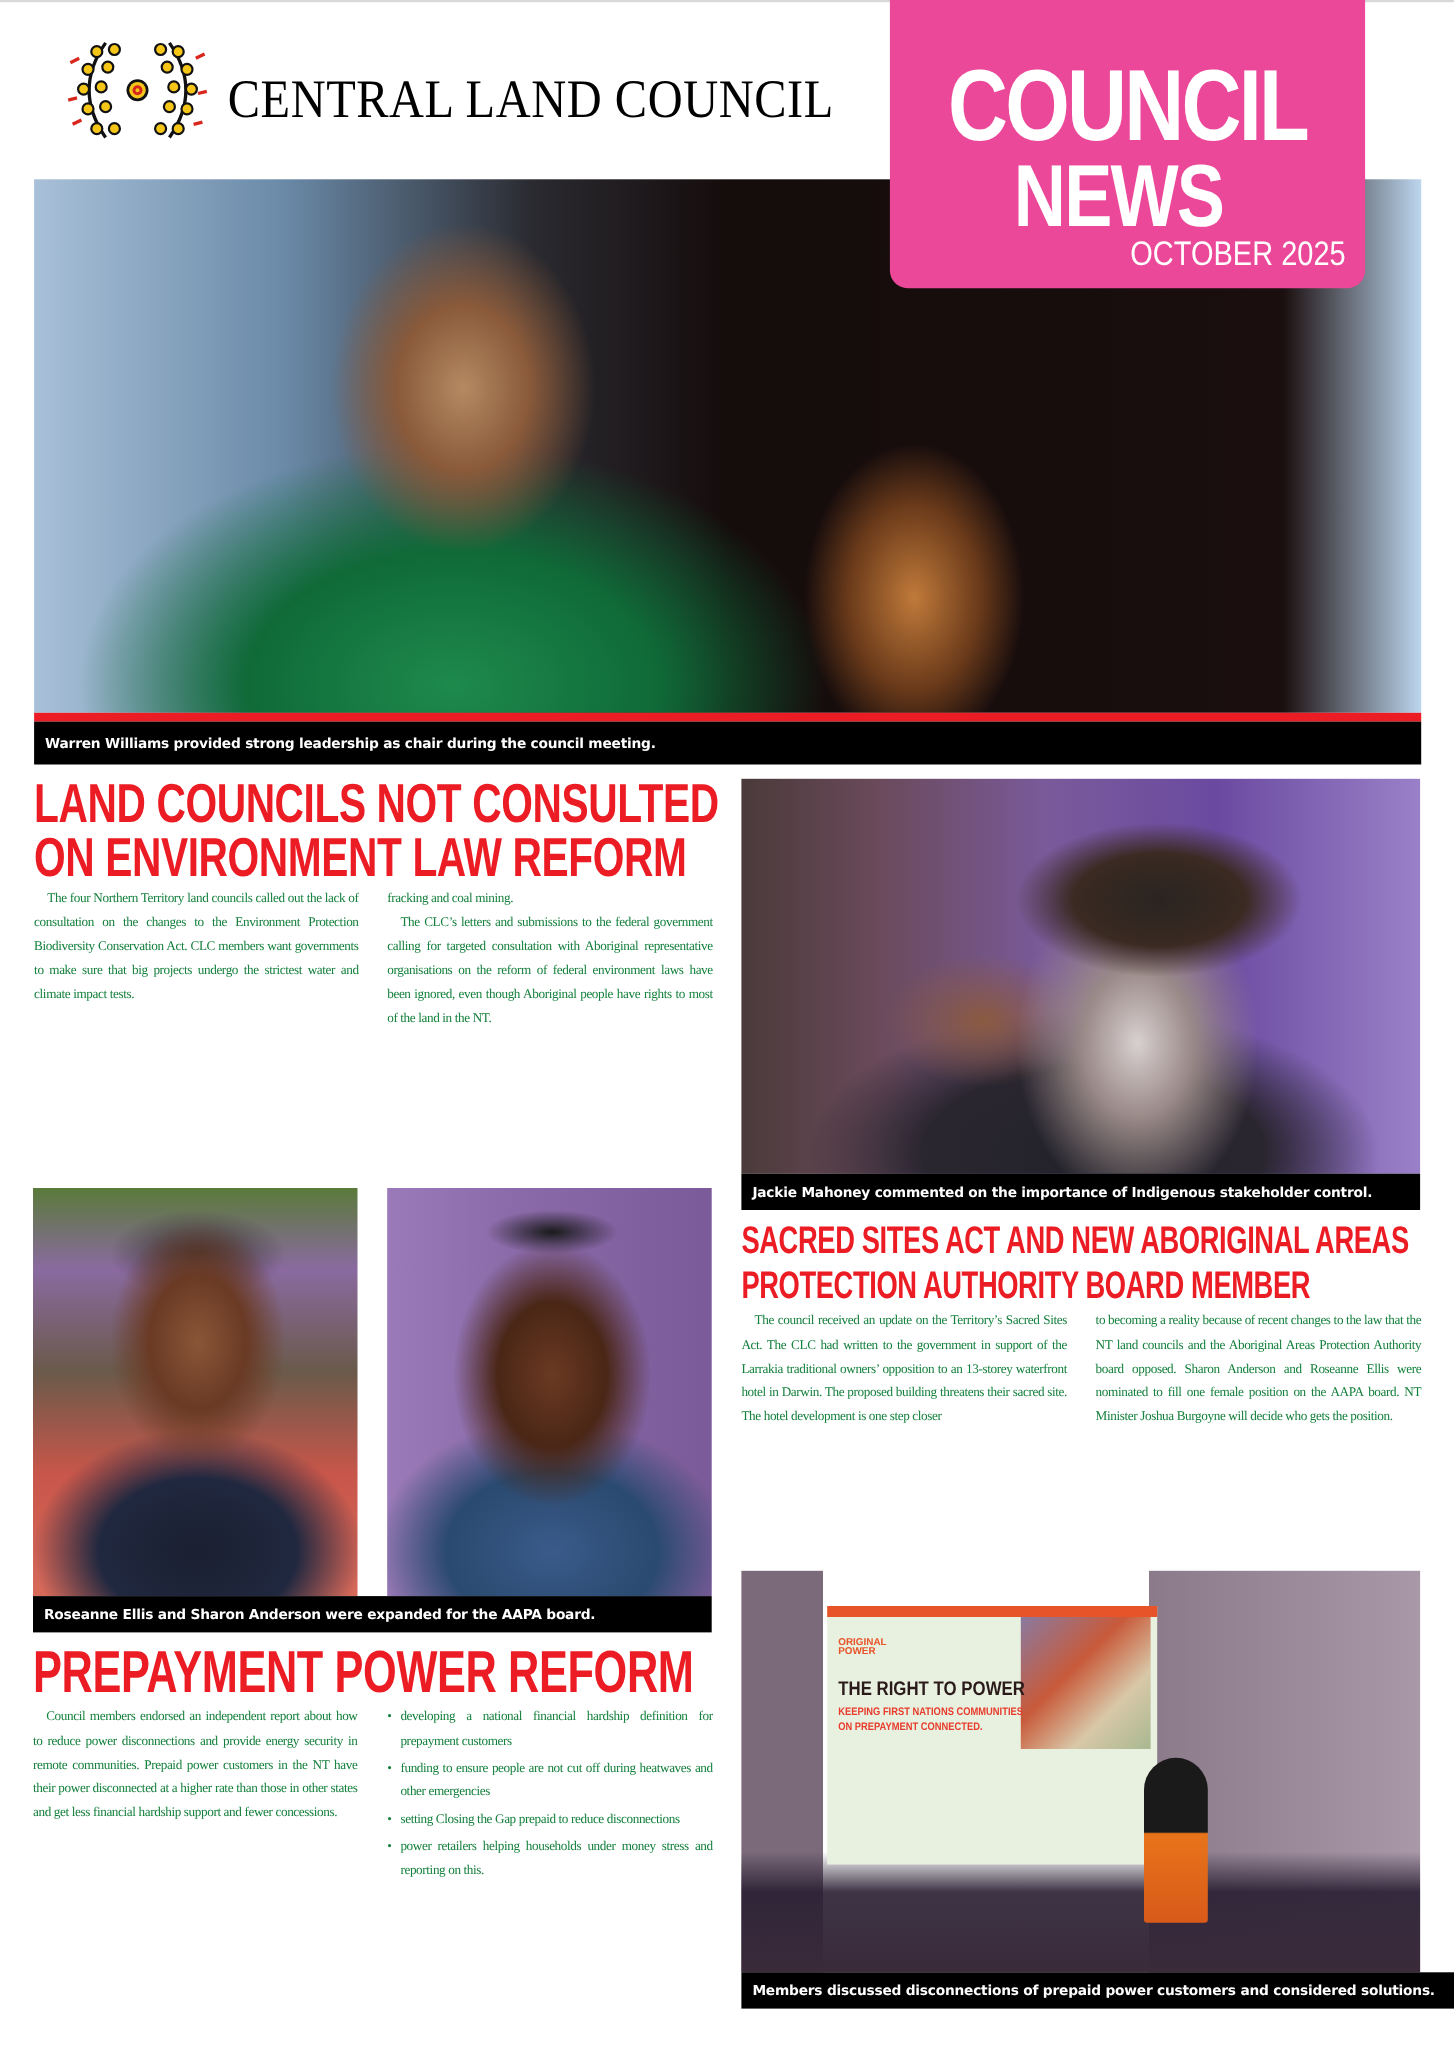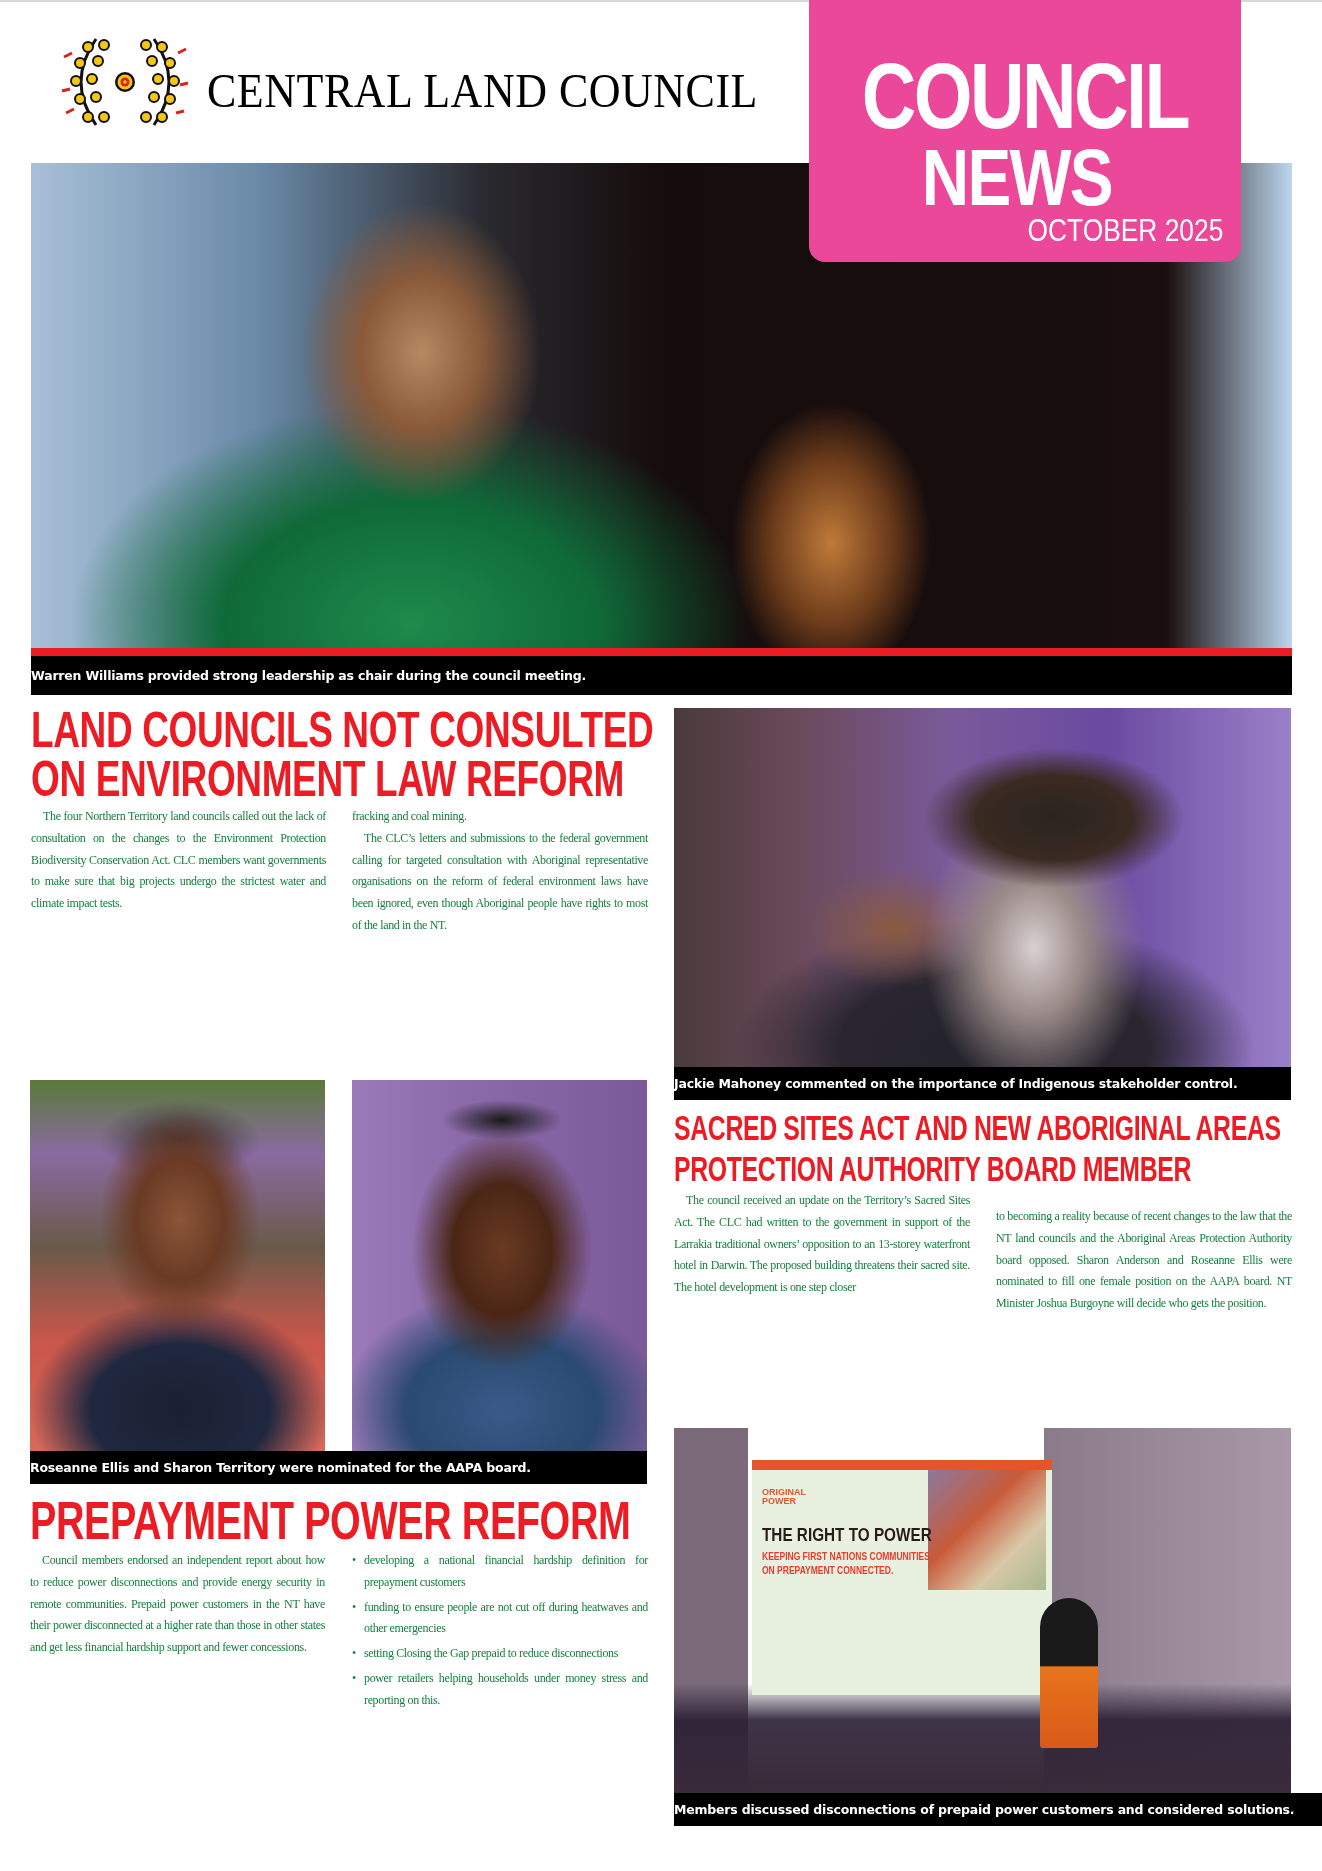--- a/index.html
+++ b/index.html
@@ -20,21 +20,21 @@
   
   .photo { overflow: hidden; }
   .hero { left: 31px; top: 163px; width: 1261px; height: 485px;
     background:
       radial-gradient(ellipse 120px 150px at 390px 190px, #b58a62 0%, #8a5a3a 50%, rgba(60,30,15,0) 100%),
       radial-gradient(ellipse 100px 140px at 800px 380px, #c07a3a 0%, #6a3a1a 60%, rgba(20,10,10,0) 100%),
       radial-gradient(ellipse 340px 220px at 380px 460px, #1e8a4c 0%, #0f6a38 55%, rgba(10,40,20,0) 100%),
       linear-gradient(90deg, #a8c0d8 0%, #6a8aa8 18%, #2a2a30 36%, #150c0c 50%, #1a0e0e 90%, #bcd6ee 100%);
   }
   .redbar { left: 31px; top: 648px; width: 1261px; height: 8px; background: #ec1c24; }
-  .caption { background: #000; color: #fff; font-family: "DejaVu Sans", sans-serif; font-weight: bold; font-size: 12.5px; padding: 0 0; display: flex; align-items: center; letter-spacing: -0.2px; }
+  .caption { background: #000; color: #fff; font-family: "DejaVu Sans", sans-serif; font-weight: bold; font-size: 12.5px; padding: 0 10px; display: flex; align-items: center; letter-spacing: -0.2px; }
   .cap1 { left: 31px; top: 656px; width: 1261px; height: 39px; }
 
   .photo-jackie { left: 674px; top: 708px; width: 617px; height: 359px;
     background:
       radial-gradient(ellipse 130px 70px at 380px 110px, #2a2420 0%, #3a2a22 60%, rgba(0,0,0,0) 100%),
       radial-gradient(ellipse 110px 150px at 360px 240px, #d8d0d0 0%, #9a8a88 45%, rgba(70,50,60,0) 100%),
       radial-gradient(ellipse 90px 60px at 220px 220px, #8a5a40 0%, rgba(100,60,60,0) 100%),
       radial-gradient(ellipse 260px 130px at 320px 340px, #22222a 0%, #2a2630 60%, rgba(60,40,80,0) 100%),
       linear-gradient(90deg, #4a3a3a 0%, #6a4a5a 20%, #7a5a9a 45%, #6a4aa0 70%, #9a80c8 100%);
   }
@@ -77,21 +77,21 @@
   .h2b { left: 674px; top: 1151px; font-size: 35px; transform: scaleX(0.71); letter-spacing: -0.5px; }
   .h3 { left: 30px; top: 1493px; font-size: 54px; transform: scaleX(0.73); letter-spacing: -0.5px; }
 
   
   .col { font-family: Liberation Serif, serif; font-size: 12px; line-height: 21.8px; text-align: justify; color: #15803d; letter-spacing: -0.35px; }
   .col p { text-indent: 12px; }
   .col p.cont { text-indent: 0; }
   .c1 { left: 31px; top: 806px; width: 295px; }
   .c2 { left: 352px; top: 806px; width: 296px; }
   .c3 { left: 674px; top: 1190px; width: 296px; }
-  .c4 { left: 996px; top: 1190px; width: 296px; margin-top: 16px; }
+  .c4 { left: 996px; top: 1190px; width: 296px; }
   .c5 { left: 30px; top: 1550px; width: 295px; }
   .c6 { left: 352px; top: 1550px; width: 296px; }
   .c6 ul { list-style: none; }
   .c6 li { position: relative; padding-left: 12px; margin-bottom: 3px; }
   .c6 li .bullet { position: absolute; left: 0; top: 0; }
 </style>
 </head>
 <body>
 
 <div class="abs topline"></div>
@@ -167,21 +167,21 @@
 <div class="abs headline h2b">PROTECTION AUTHORITY BOARD MEMBER</div>
 <div class="abs col c3">
   <p>The council received an update on the Territory’s Sacred Sites Act. The CLC had written to the government in support of the Larrakia traditional owners’ opposition to an 13-storey waterfront hotel in Darwin. The proposed building threatens their sacred site. The hotel development is one step closer</p>
 </div>
 <div class="abs col c4">
   <p class="cont">to becoming a reality because of recent changes to the law that the NT land councils and the Aboriginal Areas Protection Authority board opposed. Sharon Anderson and Roseanne Ellis were nominated to fill one female position on the AAPA board. NT Minister Joshua Burgoyne will decide who gets the position.</p>
 </div>
 
 <div class="abs photo photo-roseanne"></div>
 <div class="abs photo photo-sharon"></div>
-<div class="abs caption cap3">Roseanne Ellis and Sharon Territory were nominated for the AAPA board.</div>
+<div class="abs caption cap3">Roseanne Ellis and Sharon Anderson were expanded for the AAPA board.</div>
 
 <div class="abs headline h3">PREPAYMENT POWER REFORM</div>
 <div class="abs col c5">
   <p>Council members endorsed an independent report about how to reduce power disconnections and provide energy security in remote communities. Prepaid power customers in the NT have their power disconnected at a higher rate than those in other states and get less financial hardship support and fewer concessions.</p>
 </div>
 <div class="abs col c6">
   <ul>
     <li><span class="bullet">•</span><span>developing a national financial hardship definition for prepayment customers</span></li>
     <li><span class="bullet">•</span><span>funding to ensure people are not cut off during heatwaves and other emergencies</span></li>
     <li><span class="bullet">•</span><span>setting Closing the Gap prepaid to reduce disconnections</span></li>

